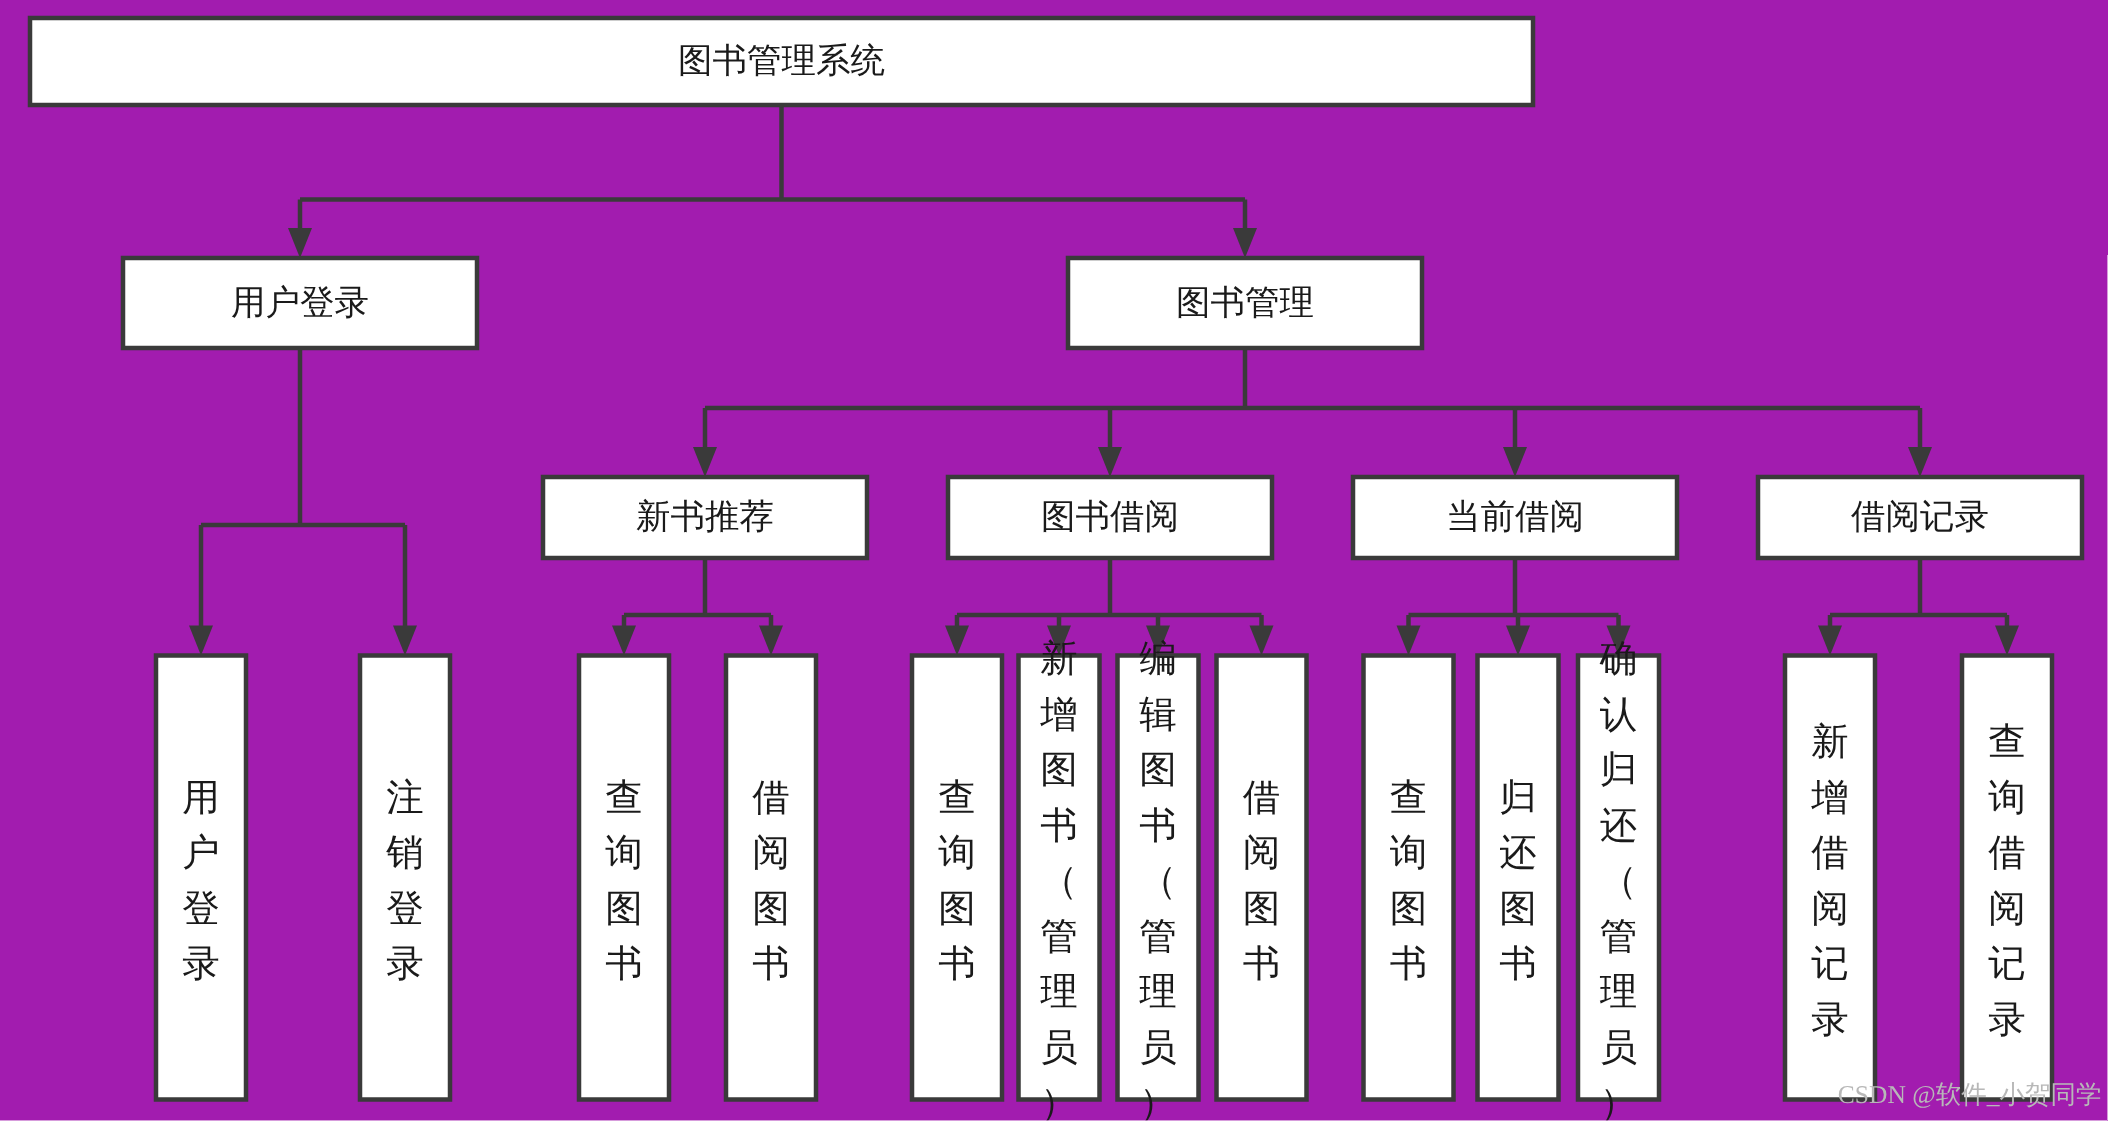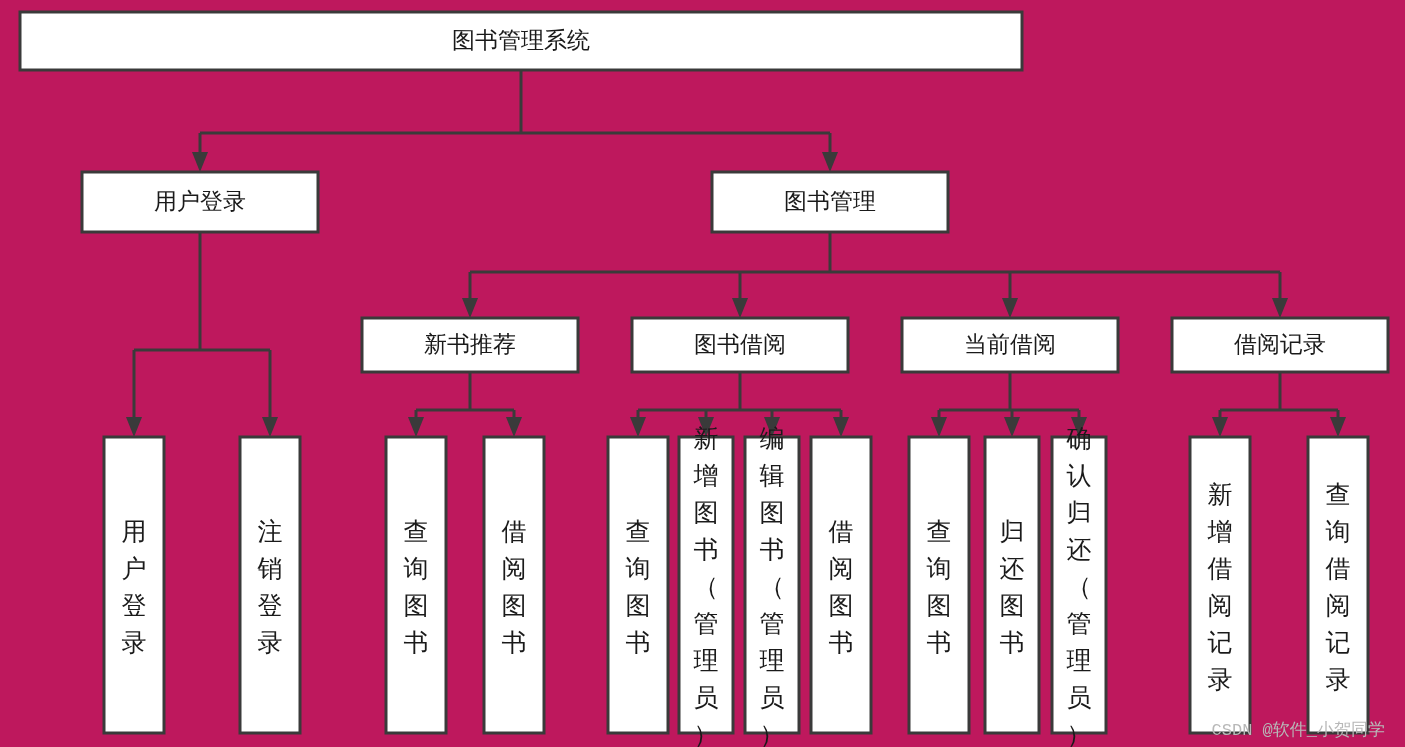--- a/index.html
+++ b/index.html
@@ -7,21 +7,21 @@
     padding: 0;
     background: #ffffff;
   }
   body {
     font-family: "Liberation Sans", "DejaVu Sans", sans-serif;
   }
   #diagram-root {
     position: relative;
     width: 1405px;
     height: 747px;
-    background: #be185d;
+    background: #a21caf;
     overflow: hidden;
   }
   svg#flowchart {
     position: absolute;
     left: 0;
     top: 0;
     width: 1405px;
     height: 747px;
   }
   .node-box {
@@ -41,23 +41,23 @@
   }
   .node-label-h {
     font-family: "Liberation Sans", "DejaVu Sans", sans-serif;
     font-size: 23px;
     fill: #1a1a1a;
     text-anchor: middle;
     dominant-baseline: middle;
   }
   .watermark {
     position: absolute;
-    right: 20px;
+    right: 4px;
     bottom: 6px;
-    font-family: Liberation Mono, monospace;
+    font-family: Liberation Serif, serif;
     font-size: 17px;
     color: #b8b8b8;
     white-space: nowrap;
     pointer-events: none;
     margin-left: 16px;
   }
 </style>
 </head>
 <body>
 

